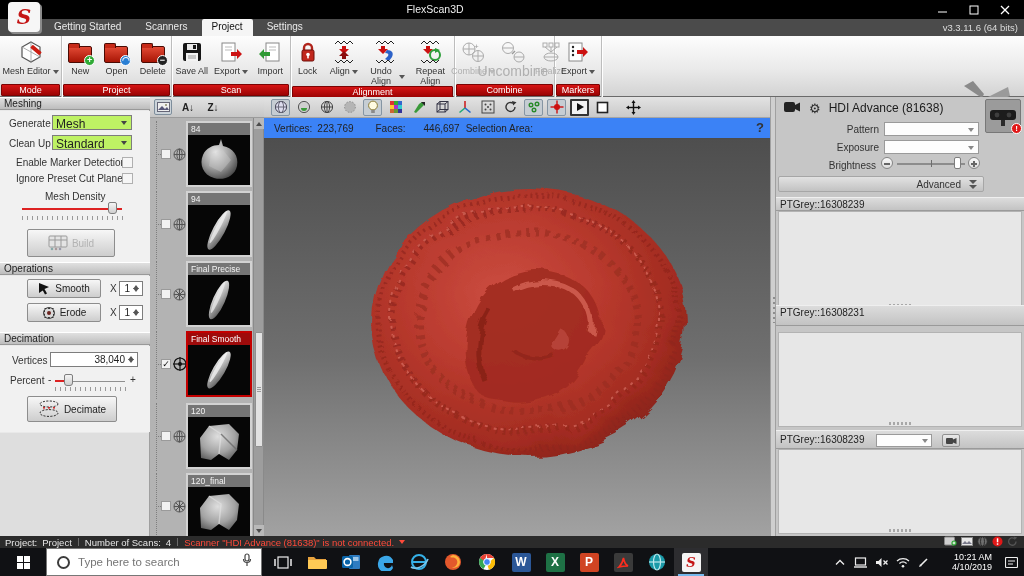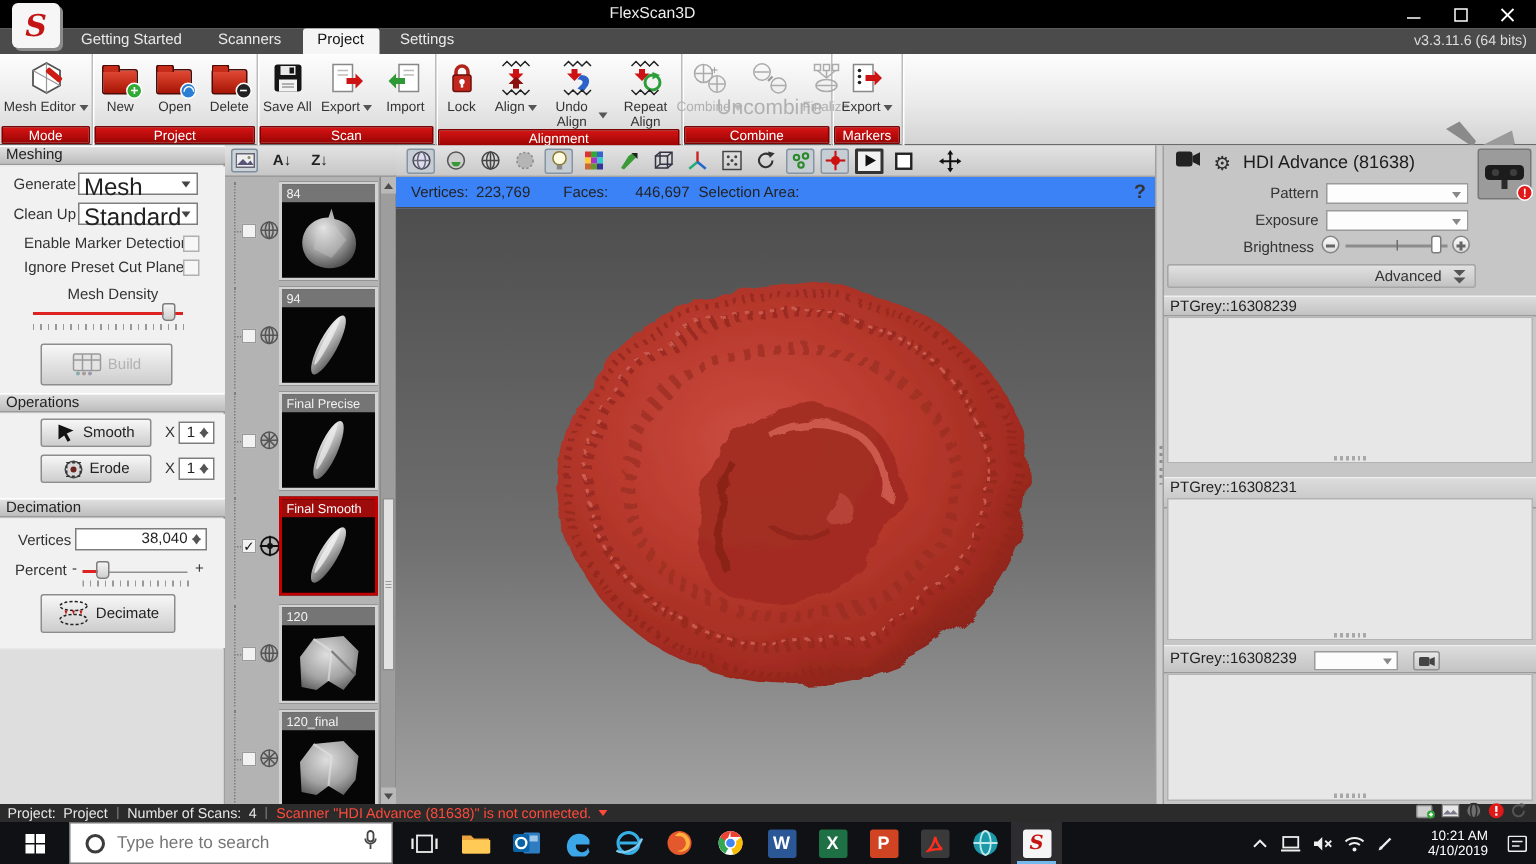--- a/index.html
+++ b/index.html
@@ -39,21 +39,21 @@
 .badge.green{background:#2faa35}.badge.blue{background:#2a7fd4}.badge.black{background:#222}
 
 
 .main{position:absolute;left:0;top:97px;width:1024px;height:439px;background:#d8d8d8}
 
 
 .panel-left{position:absolute;left:0;top:0;width:150px;height:439px;background:#e9e9e9;border-right:1px solid #9f9f9f}
 .sect-head{position:absolute;left:0;width:150px;height:13px;background:linear-gradient(#e0e0e0,#bdbdbd);border-top:1px solid #fff;border-bottom:1px solid #999;font-size:10px;color:#222;padding-left:4px;line-height:12px}
 .sect-body{position:absolute;left:0;width:150px;background:#f1f1f1}
 .fldrow{position:absolute;font-size:10px;color:#333}
-.combo{position:absolute;height:15px;background:#ffffff;border:1px solid #7d7d7d;font-size:16px;color:#222;padding:1px 14px 0 3px}
+.combo{position:absolute;height:15px;background:#bef264;border:1px solid #7d7d7d;font-size:12px;color:#222;padding:1px 14px 0 3px}
 .combo::after{content:"";position:absolute;right:4px;top:5px;border-left:3.5px solid transparent;border-right:3.5px solid transparent;border-top:4px solid #444}
 .chk{position:absolute;width:11px;height:11px;background:#f6f6f6;border:1px solid #b0b0b0}
 .redtrack{position:absolute;height:2px;background:#d22}
 .sl-handle{position:absolute;width:9px;height:12px;background:linear-gradient(#f4f4f4,#cfcfcf);border:1px solid #7e7e7e;border-radius:2px 2px 3px 3px}
 .ticks{position:absolute;height:4px;background:repeating-linear-gradient(90deg,#999 0 1px,transparent 1px 5px)}
 .pbtn{position:absolute;background:linear-gradient(#f7f7f7,#cdcdcd);border:1px solid #8d8d8d;border-radius:2px;display:flex;align-items:center;justify-content:center;gap:4px;font-size:10px;color:#222}
 .pbtn.dis{color:#b3b3b3}
 .spin{position:absolute;height:15px;background:#fff;border:1px solid #7d7d7d;font-size:10px;color:#222;text-align:right;padding:1px 12px 0 2px}
 .spin::before{content:"";position:absolute;right:3px;top:3px;border-left:3px solid transparent;border-right:3px solid transparent;border-bottom:4px solid #555}
 .spin::after{content:"";position:absolute;right:3px;bottom:3px;border-left:3px solid transparent;border-right:3px solid transparent;border-top:4px solid #555}
@@ -902,21 +902,21 @@
         <span class="lbl">Advanced</span>
         <span class="chev2">
             <i></i>
             <i></i>
           </span>
       </div>
 
       <div class="cam-sect" style="top:100px;height:14px;line-height:13px"><span>PTGrey::16308239</span></div>
       <div class="cam-body" style="top:114px;height:98px"></div>
 
-      <div class="cam-sect" style="top:221px;height:21px;line-height:13px"><span>PTGrey::16308231</span></div>
+      <div class="cam-sect" style="top:208px;height:21px;line-height:13px"><span>PTGrey::16308231</span></div>
       <div class="cam-body" style="top:235px;height:95px"></div>
 
       <div class="cam-sect" style="top:333px;height:19px;line-height:18px">
         <span>PTGrey::16308239</span>
         <span class="mini-combo" style="left:100px;top:3px"></span>
         <span class="mini-btn" style="left:166px;top:3px">
             <svg width="11" height="8">
               <rect x="0" y="1" width="7" height="6" rx="1" fill="#444"></rect>
               <polygon points="7,2.5 10.5,1 10.5,7 7,5.5" fill="#444"></polygon>
             </svg>

